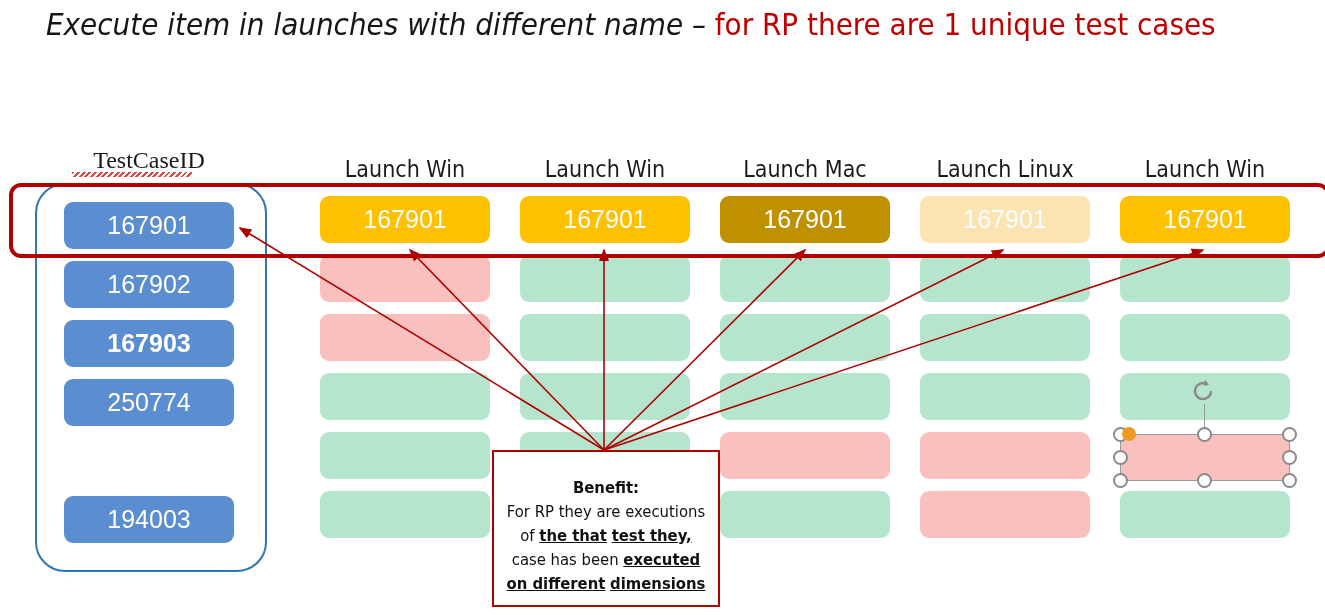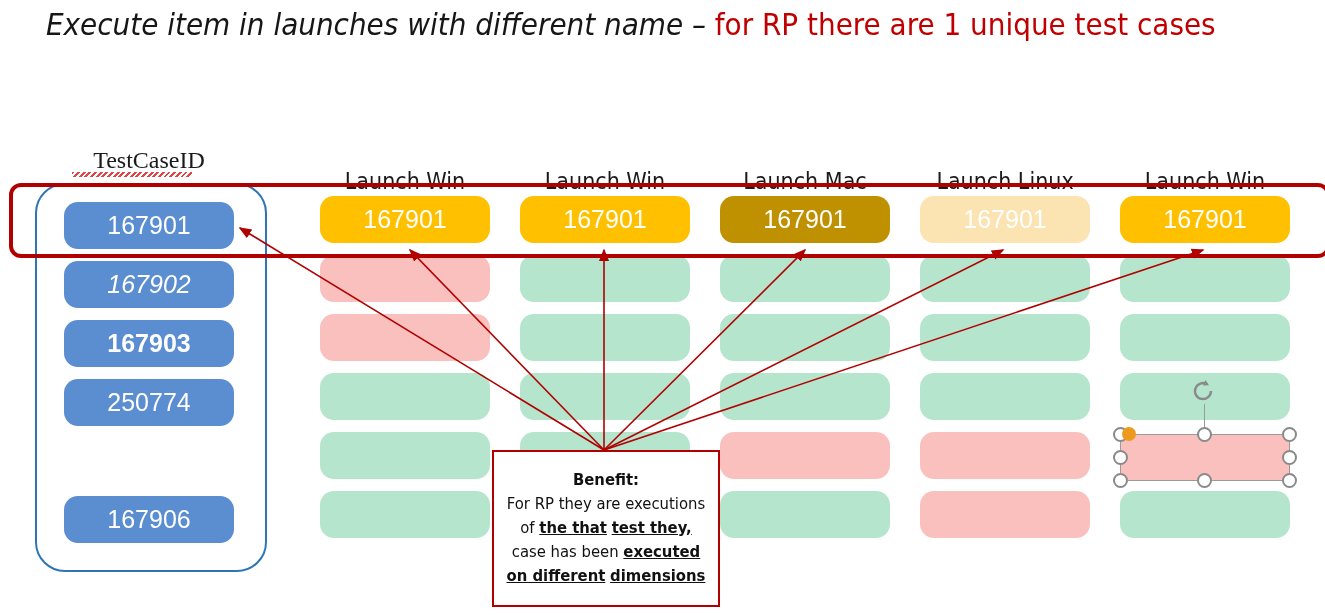--- a/index.html
+++ b/index.html
@@ -28,21 +28,20 @@
     font-stretch:condensed;
   }
 
   
   .col-head{
     position:absolute;top:155px;height:28px;
     font-size:23px;line-height:28px;color:#1a1a1a;
     text-align:center;white-space:nowrap;
     font-family:"DejaVu Sans Condensed","Liberation Sans", sans-serif;
     font-stretch:condensed;
-    margin-top:12px;
   }
   .head-tcid{
     position:absolute;left:35px;top:145px;width:228px;height:30px;
     font-size:24px;line-height:30px;color:#1a1a1a;text-align:center;
     font-family:Liberation Serif, serif;
   }
   .squiggle{
     position:absolute;left:72px;top:172px;width:120px;height:5px;
     background:repeating-linear-gradient(135deg,#e03030 0 2px,transparent 2px 4px);
     opacity:.9;
@@ -55,34 +54,34 @@
   }
 
   
   .red-band{
     position:absolute;left:9px;top:183px;width:1313px;height:67px;
     border:4px solid #B00000;border-radius:12px;background:transparent;
   }
 
   
   .box{
-    position:absolute;height:47px;border-radius:14px;
+    position:absolute;height:47px;border-radius:9px;
     display:flex;align-items:center;justify-content:center;
     font-size:25px;color:#ffffff;
     font-family:"Liberation Sans", sans-serif;
   }
   .box.blue{background:#5B8DD1;width:170px;}
   .box.cell{width:170px;}
 
   
   .benefit{
     position:absolute;left:492px;top:450px;width:228px;height:157px;
     border:2px solid #B00000;background:#ffffff;
     box-sizing:border-box;
-    padding:16px 8px 6px 8px;
+    padding:24px 8px 6px 8px;
     font-size:16.5px;line-height:24px;color:#111;text-align:center;
     font-family:"DejaVu Sans Condensed","Liberation Sans", sans-serif;
     font-stretch:condensed;
   }
   .benefit b{font-weight:bold;}
   .benefit .bu{font-weight:bold;text-decoration:underline;}
 
   
   svg.arrows{position:absolute;left:0;top:0;width:1325px;height:615px;
     pointer-events:none;overflow:visible;}
@@ -110,24 +109,24 @@
   <div class="title">
     <span class="t-black">Execute item in launches with different name – </span><span class="t-red">for RP there are 1 unique test cases</span>
   </div>
 
   <div class="head-tcid">TestCaseID</div>
   <div class="squiggle"></div>
 
   <div class="tc-container"></div>
 
   <div class="box blue" style="left:64px;top:202px;">167901</div>
-  <div class="box blue" style="left:64px;top:261px;font-style:italic;">167902</div>
+  <div class="box blue" style="left:64px;top:261px;">167902</div>
   <div class="box blue" style="left:64px;top:320px;font-weight:bold;">167903</div>
   <div class="box blue" style="left:64px;top:379px;">250774</div>
-  <div class="box blue" style="left:64px;top:496px;">167906</div>
+  <div class="box blue" style="left:64px;top:496px;">194003</div>
 
   <div class="col-head" style="left:320px;width:170px;">Launch Win</div>
   <div class="col-head" style="left:520px;width:170px;">Launch Win</div>
   <div class="col-head" style="left:720px;width:170px;">Launch Mac</div>
   <div class="col-head" style="left:920px;width:170px;">Launch Linux</div>
   <div class="col-head" style="left:1120px;width:170px;">Launch Win</div>
 
   <div class="box cell" style="left:320px;top:196px;background:#FFC000;">167901</div>
   <div class="box cell" style="left:320px;top:255px;background:#FAC0BE;"></div>
   <div class="box cell" style="left:320px;top:314px;background:#FAC0BE;"></div>

